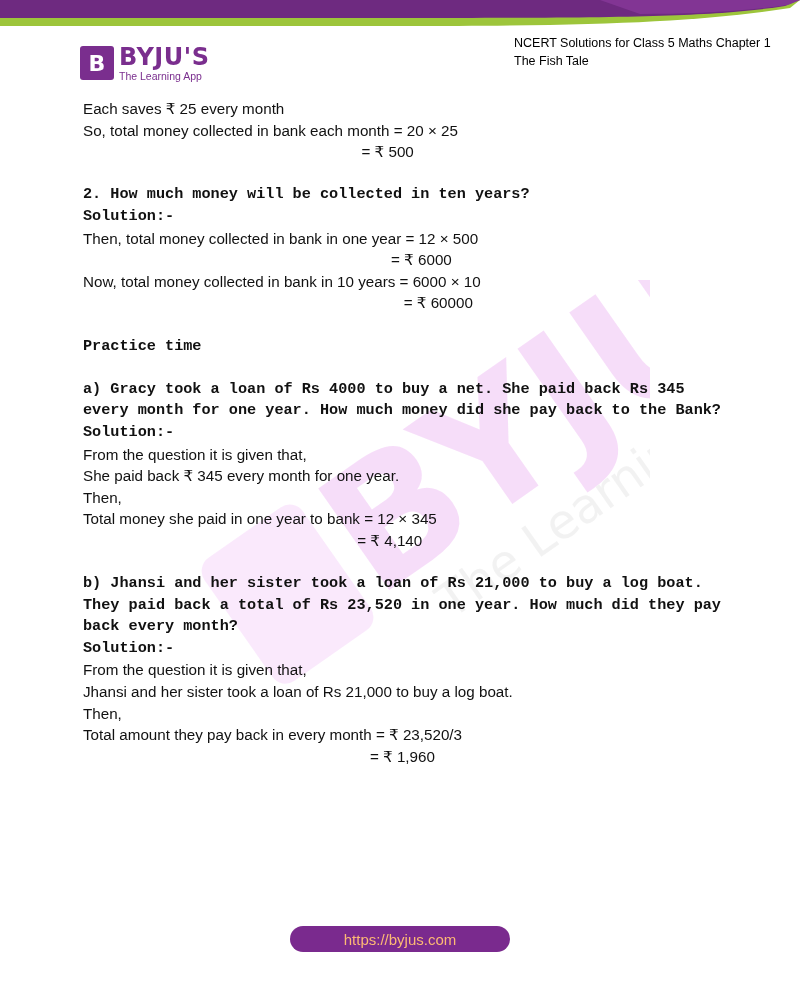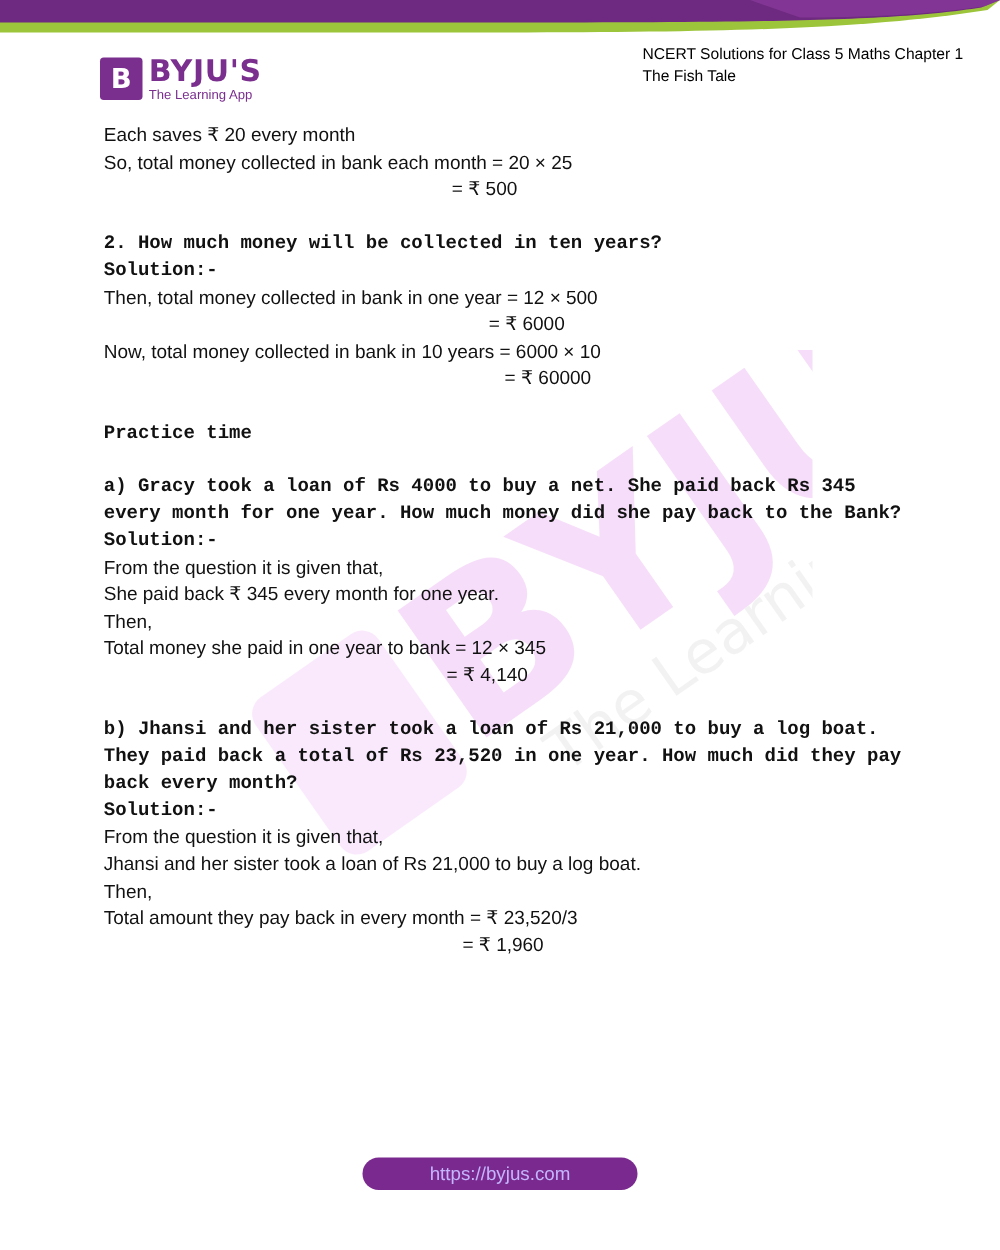--- a/index.html
+++ b/index.html
@@ -34,21 +34,21 @@
     .content {
       position: absolute; left: 83px; top: 98px; width: 650px;
       font-size: 15.2px; line-height: 21.6px;
     }
     .line { white-space: pre; height: 21.6px; }
     .bold { font-weight: bold; font-family: Liberation Mono, monospace; }
     .wrap { white-space: normal; }
     .gap { height: 21.6px; }
     .footer-pill {
       position: absolute; left: 290px; top: 926px; width: 220px; height: 26px;
-      background: #7a2a8e; border-radius: 13px; color: #c4b5fd;
+      background: #7a2a8e; border-radius: 13px; color: #fdba74;
       font-size: 15px; display: flex; align-items: center; justify-content: center;
     }
   </style>
 </head>
 <body>
 
 <svg class="header-band" viewBox="0 0 800 30" preserveAspectRatio="none">
   <path d="M0,0 L800,0 L790,8 C700,22 600,26 400,26 L0,26 Z" fill="#9dc53b"></path>
   <path d="M0,0 L800,0 L785,6 C720,16 640,18 400,18 L0,18 Z" fill="#6e2a80"></path>
   <path d="M600,0 L800,0 L788,5 C740,12 690,14 640,14 Z" fill="#8a3a9c" opacity="0.7"></path>
@@ -69,21 +69,21 @@
 
 <svg class="watermark" viewBox="0 0 480 420">
   <g transform="rotate(-35 240 210)" fill="none" stroke="#d24be0" stroke-width="30" stroke-linejoin="round">
     <rect x="20" y="150" width="120" height="150" rx="16" fill="#e58cf0" stroke="none"></rect>
     <text x="150" y="280" font-size="170" font-weight="bold" fill="#d24be0" stroke="none" font-family="DejaVu Sans, sans-serif">BYJU'S</text>
     <text x="200" y="340" font-size="48" fill="#bbbbbb" stroke="none" font-family="DejaVu Sans, sans-serif">The Learning App</text>
   </g>
 </svg>
 
 <div class="content">
-  <div class="line">Each saves ₹ 20 every month</div>
+  <div class="line">Each saves ₹ 25 every month</div>
   <div class="line">So, total money collected in bank each month = 20 × 25</div>
   <div class="line">                                                                  = ₹ 500</div>
   <div class="gap"></div>
 
   <div class="line bold">2. How much money will be collected in ten years?</div>
   <div class="line bold">Solution:-</div>
   <div class="line">Then, total money collected in bank in one year = 12 × 500</div>
   <div class="line">                                                                         = ₹ 6000</div>
   <div class="line">Now, total money collected in bank in 10 years = 6000 × 10</div>
   <div class="line">                                                                            = ₹ 60000</div>

